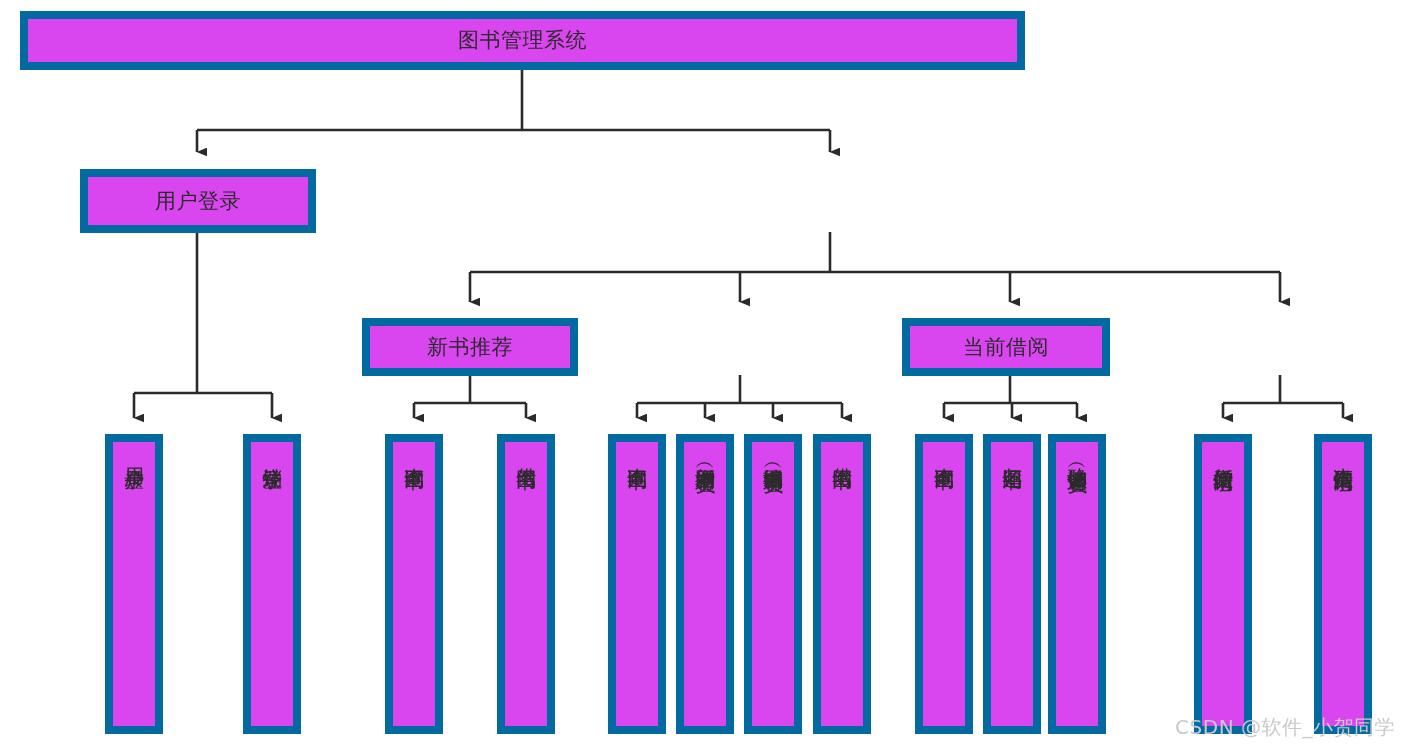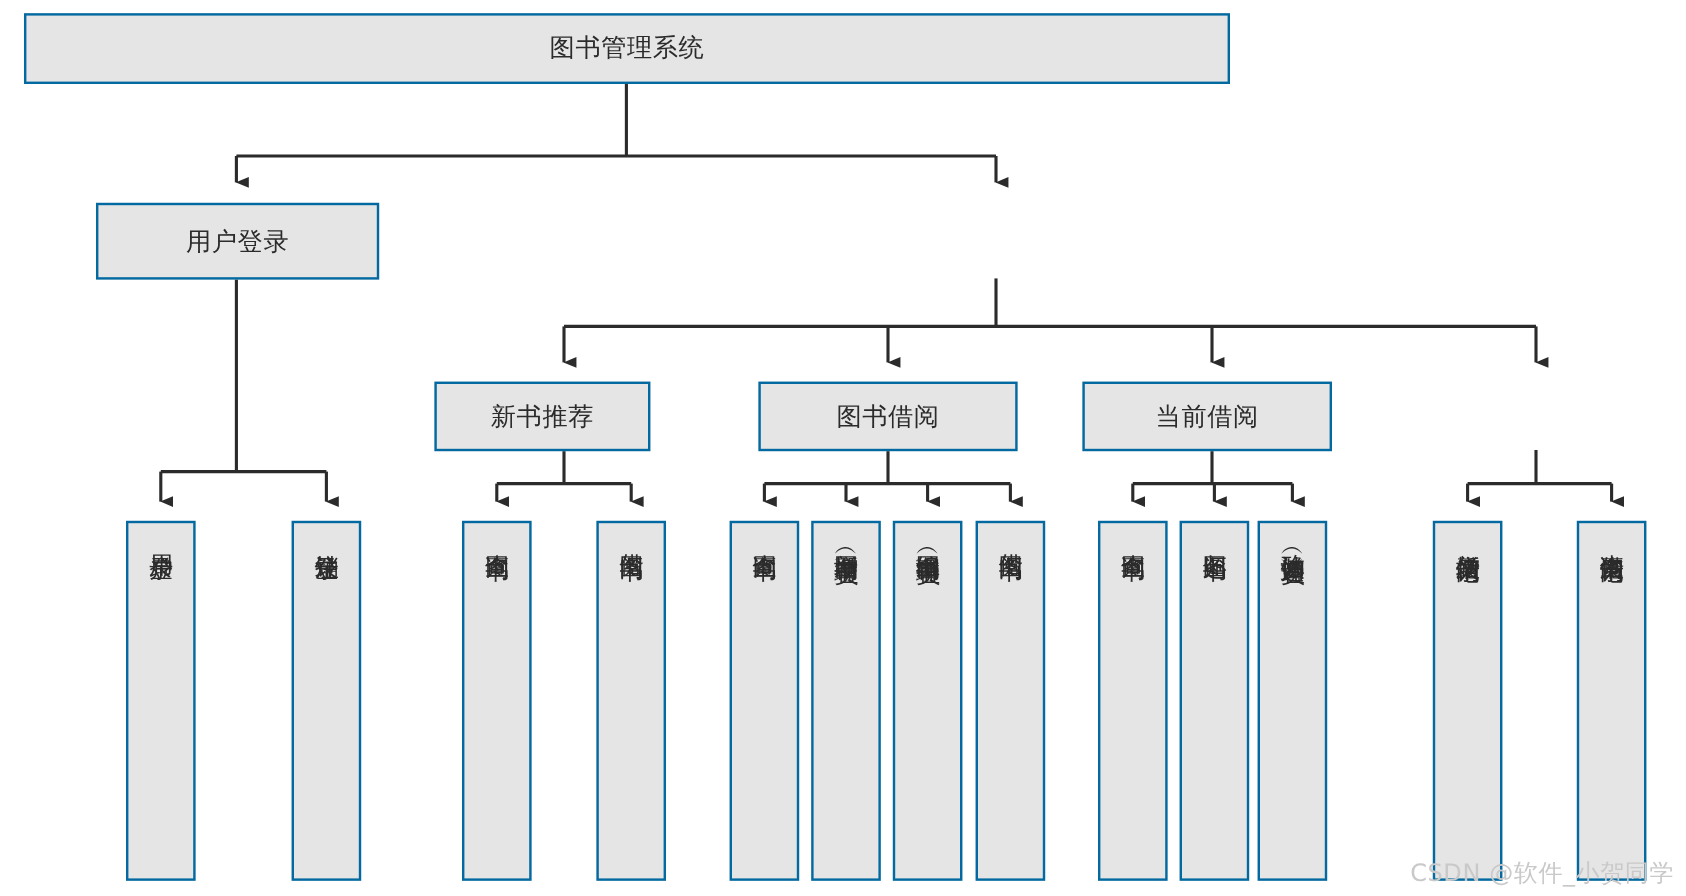--- a/index.html
+++ b/index.html
@@ -23,22 +23,22 @@
     position: absolute;
     top: 0;
     left: 0;
     width: 1405px;
     height: 747px;
     display: block;
   }
   .node-box {
     position: absolute;
     box-sizing: border-box;
-    background: #e5e5e5;
-    border: 2px solid #0369a1;
+    background: #d946ef;
+    border: 8px solid #0369a1;
     display: flex;
     align-items: center;
     justify-content: center;
     overflow: hidden;
   }
   .node-label {
     color: #2b2b2b;
     font-size: 21px;
     line-height: 1.25;
     letter-spacing: 0.5px;
@@ -128,25 +128,22 @@
   </svg>
 
   <div class="node-box" style="left:20px; top:11px; width:1005px; height:59px;">
     <span class="node-label">图书管理系统</span>
   </div>
 
   <div class="node-box" style="left:80px; top:169px; width:236px; height:64px;">
     <span class="node-label">用户登录</span>
   </div>
 
-  <div class="node-box" style="left:362px; top:318px; width:180px; height:58px;">
+  <div class="node-box" style="left:362px; top:318px; width:216px; height:58px;">
     <span class="node-label">新书推荐</span>
-  </div>
-  <div class="node-box" style="left:632px; top:318px; width:216px; height:58px;">
-    <span class="node-label">图书借阅</span>
   </div>
   <div class="node-box" style="left:902px; top:318px; width:208px; height:58px;">
     <span class="node-label">当前借阅</span>
   </div>
 
   <div class="node-box leaf" style="left:105px; top:434px; width:58px; height:300px;">
     <span class="node-label">用户登录</span>
   </div>
   <div class="node-box leaf" style="left:243px; top:434px; width:58px; height:300px;">
     <span class="node-label">注销登录</span>

